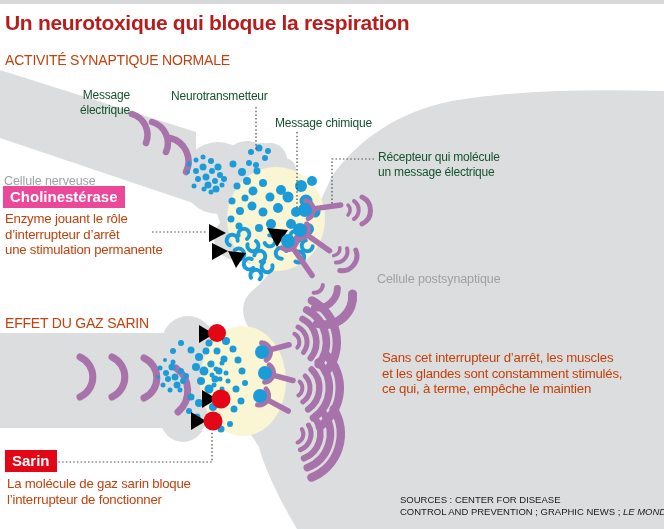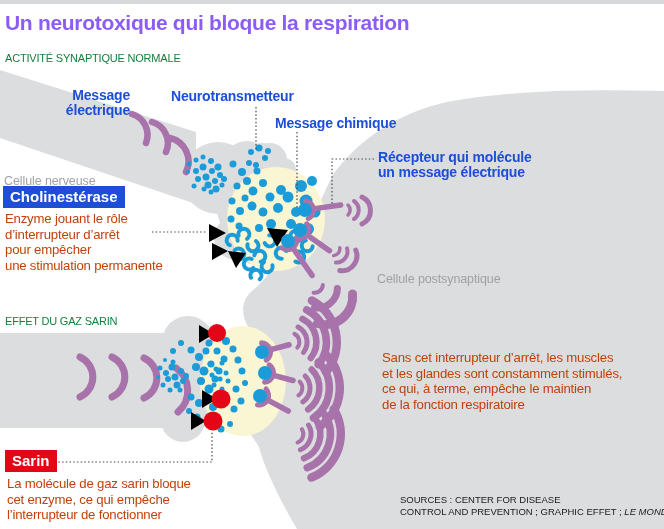--- a/index.html
+++ b/index.html
@@ -1,22 +1,22 @@
 <!DOCTYPE html>
 <html><head>
 <meta charset="utf-8">
 <style>
   html,body{margin:0;padding:0;background:#fff;}
   #stage{position:relative;width:664px;height:529px;background:#fff;overflow:hidden;
          font-family:"Liberation Sans",sans-serif;color:#111;}
   #art{position:absolute;left:0;top:0;}
   .t{position:absolute;white-space:nowrap;}
-  .title{font-size:21px;font-weight:700;letter-spacing:-.3px;color:#8b5cf6;}
-  .sechead{font-size:11px;letter-spacing:-.2px;color:#15803d;}
-  .lbl{font-size:14px;line-height:15px;letter-spacing:-.2px;color:#1d4ed8;font-weight:bold;}
+  .title{font-size:21px;font-weight:700;letter-spacing:-.3px;color:#b91c1c;}
+  .sechead{font-size:14px;letter-spacing:-.2px;color:#c2410c;}
+  .lbl{font-size:12px;line-height:15px;letter-spacing:-.2px;color:#14532d;}
   .mut{font-size:12.5px;line-height:13.5px;letter-spacing:-.1px;color:#9fa1a3;}
   .body{font-size:13.2px;line-height:15.5px;letter-spacing:-.2px;color:#c2410c;}
   .box{font-size:15px;font-weight:700;color:#fff;padding:2px 7px 3px 7px;display:inline-block;}
   .src{font-size:9.5px;line-height:11.5px;letter-spacing:0;color:#1a1a1a;}
   .src em{font-style:italic;}
   .ralign{text-align:right;}
 </style>
 </head>
 <body>
 
@@ -350,49 +350,46 @@
     <div>Cellule nerveuse</div>
     <div>présynaptique</div>
   </div>
 
   <div class="t lbl" style="left:378px;top:150px;">
     <div>Récepteur qui molécule</div>
     <div>un message électrique</div>
   </div>
 
   <div class="t" style="left:3px;top:186px;">
-    <span class="box" style="background:#1d4ed8;">Cholinestérase</span>
+    <span class="box" style="background:#ec4899;">Cholinestérase</span>
   </div>
 
   <div class="t body" style="left:5px;top:211px;">
     <div>Enzyme jouant le rôle</div>
     <div>d’interrupteur d’arrêt</div>
-    <div>pour empêcher</div>
     <div>une stimulation permanente</div>
   </div>
 
   <div class="t mut" style="left:377px;top:273px;">Cellule postsynaptique</div>
 
   <div class="t sechead" style="left:5px;top:315px;">EFFET DU GAZ SARIN</div>
 
   <div class="t body" style="left:382px;top:350px;">
     <div>Sans cet interrupteur d’arrêt, les muscles</div>
     <div>et les glandes sont constamment stimulés,</div>
     <div>ce qui, à terme, empêche le maintien</div>
-    <div>de la fonction respiratoire</div>
   </div>
 
   <div class="t" style="left:5px;top:450px;">
     <span class="box" style="background:#e30617;">Sarin</span>
   </div>
 
   <div class="t body" style="left:7px;top:476px;">
     <div>La molécule de gaz sarin bloque</div>
-    <div>cet enzyme, ce qui empêche</div>
     <div>l’interrupteur de fonctionner</div>
   </div>
 
   <div class="t src" style="left:400px;top:494px;">
     <div>SOURCES : CENTER FOR DISEASE</div>
-    <div><span>CONTROL AND PREVENTION ; GRAPHIC EFFET ; </span><em>LE MONDE</em></div>
+    <div><span>CONTROL AND PREVENTION ; GRAPHIC NEWS ; </span><em>LE MONDE</em></div>
   </div>
 
 </div>
 
 </body></html>

